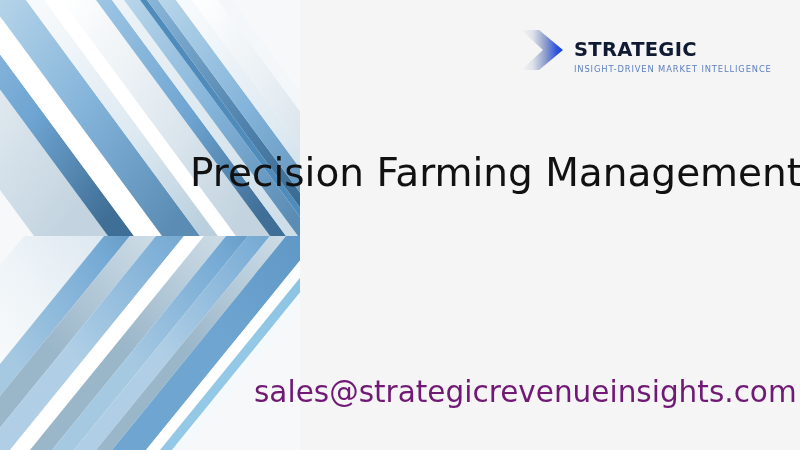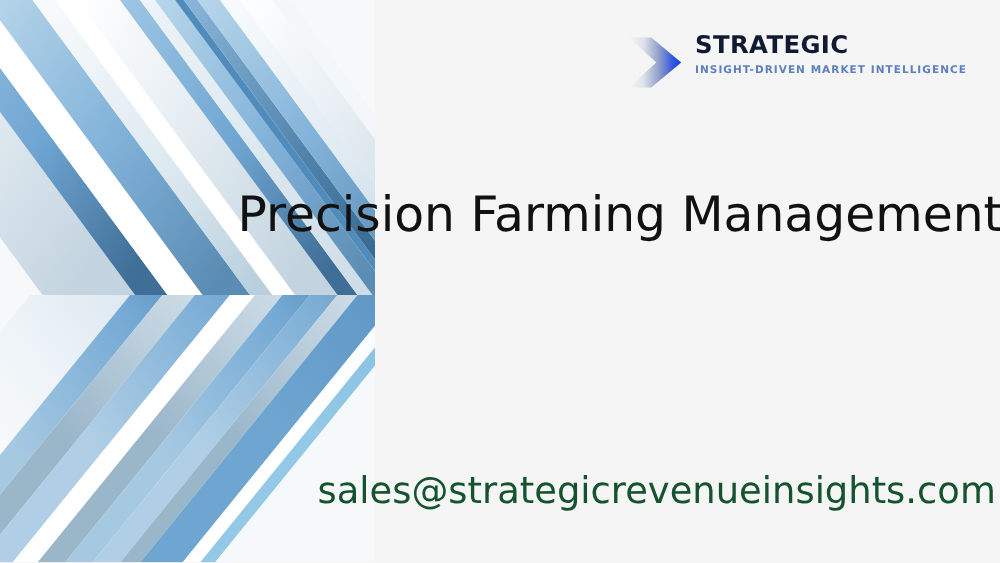--- a/index.html
+++ b/index.html
@@ -35,24 +35,24 @@
   }
   .deco svg {
     display: block;
     width: 300px;
     height: 450px;
   }
 
   
   .logo-lockup {
     position: absolute;
-    left: 501px;
+    left: 519px;
     top: 26px;
     display: flex;
-    align-items: flex-start;
+    align-items: flex-end;
     gap: 9px;
   }
   .logo-mark {
     width: 46px;
     height: 48px;
     flex: 0 0 auto;
   }
   .logo-mark svg {
     display: block;
     width: 46px;
@@ -69,21 +69,21 @@
     font-weight: 700;
     font-size: 19.5px;
     line-height: 19px;
     letter-spacing: 0.3px;
     color: #101a33;
     white-space: nowrap;
   }
   .logo-tagline {
     margin-top: 5px;
     font-family: "DejaVu Sans", "Liberation Sans", sans-serif;
-    font-weight: 700;
+    font-weight: 400;
     font-size: 8.4px;
     line-height: 10px;
     letter-spacing: 0.85px;
     color: #5b7fbf;
     white-space: nowrap;
   }
 
   
   .report-title {
     position: absolute;
@@ -99,21 +99,21 @@
   }
 
   
   .contact-email {
     position: absolute;
     left: 254px;
     top: 374px;
     font-size: 29.5px;
     line-height: 36px;
     font-weight: 400;
-    color: #14532d;
+    color: #701a75;
     white-space: nowrap;
   }
 </style>
 </head>
 <body>
 
 <div class="slide">
 
   <div class="deco">
     <svg viewBox="0 0 300 450" xmlns="http://www.w3.org/2000/svg" aria-hidden="true">

